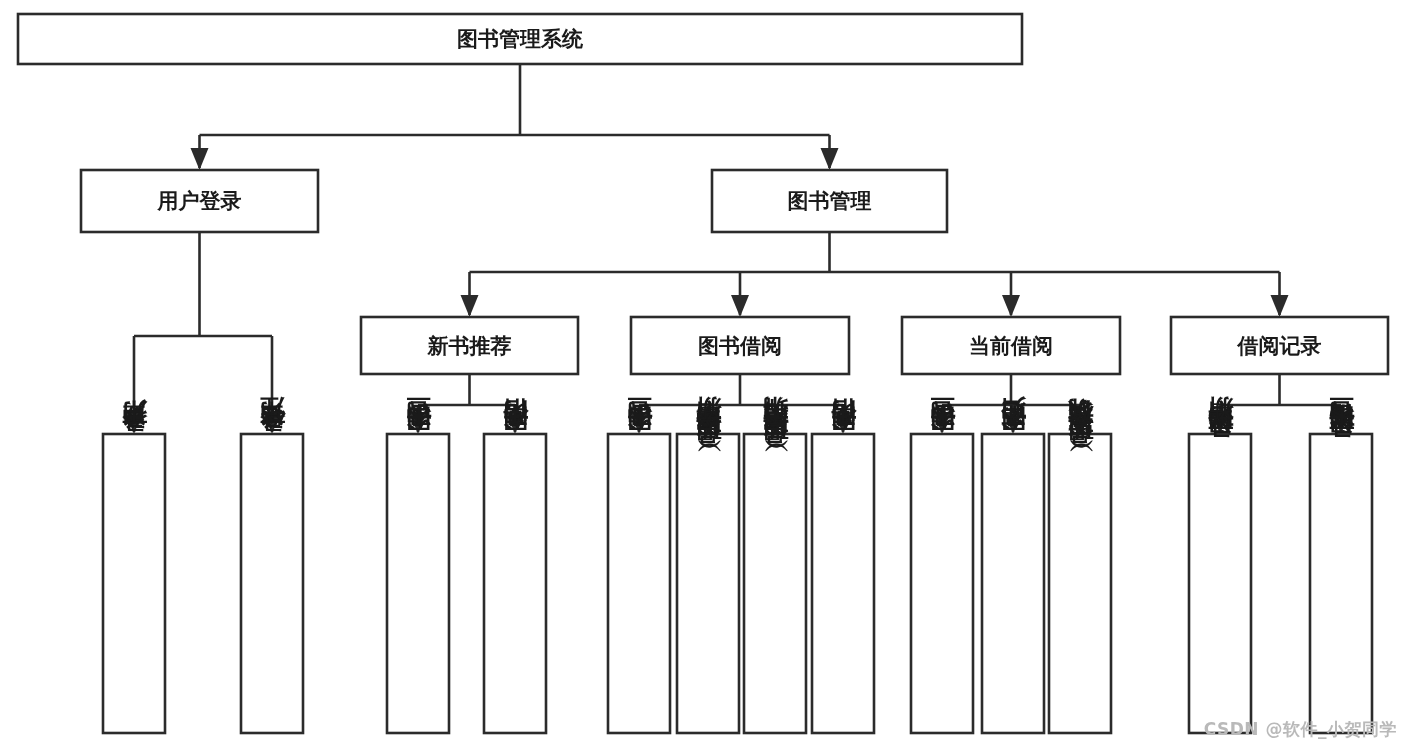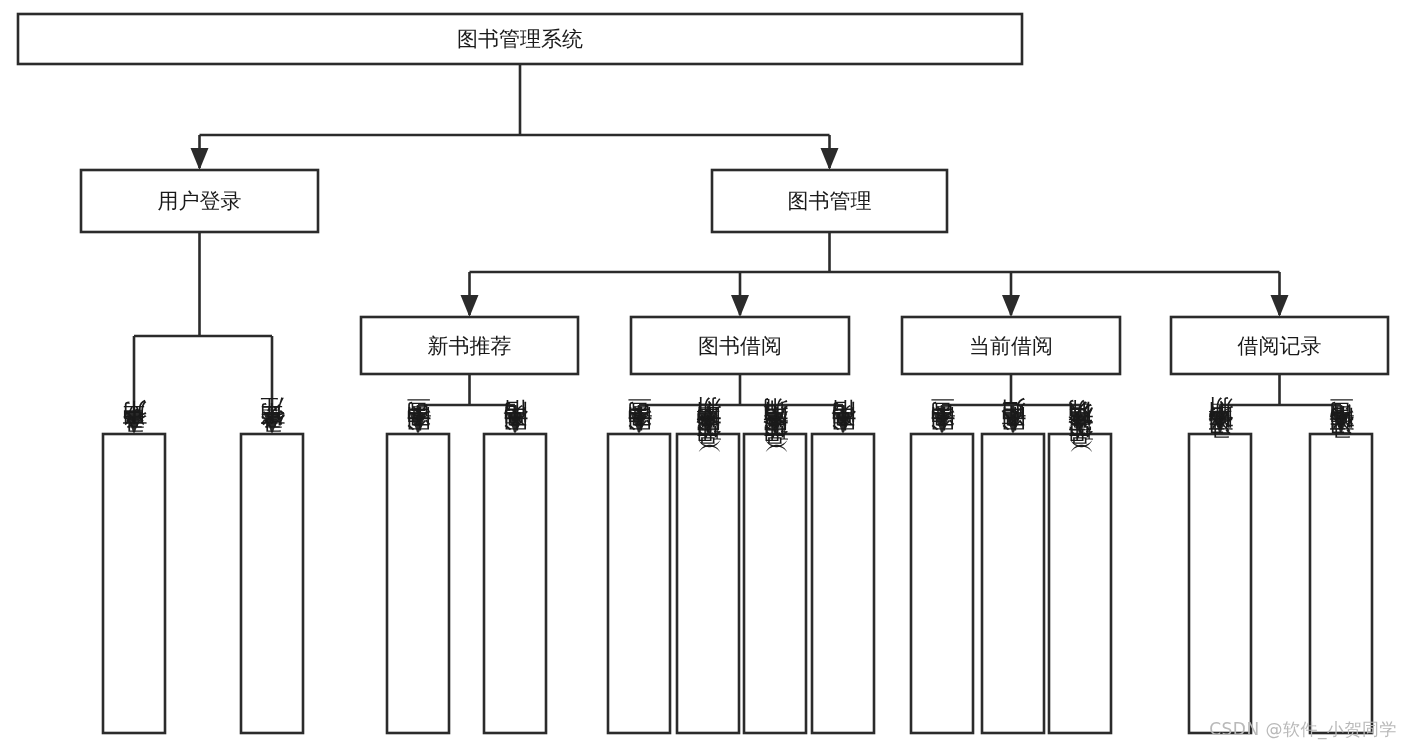--- a/index.html
+++ b/index.html
@@ -11,20 +11,21 @@
     width: 1405px;
     height: 747px;
     font-family: "DejaVu Sans", "Liberation Sans", sans-serif;
     overflow: hidden;
   }
   #diagram-root {
     position: relative;
     width: 1405px;
     height: 747px;
     background: #ffffff;
+    font-weight: bold;
   }
   svg#flow-svg {
     position: absolute;
     left: 0;
     top: 0;
     width: 1405px;
     height: 747px;
   }
   .node-box {
     fill: #ffffff;

